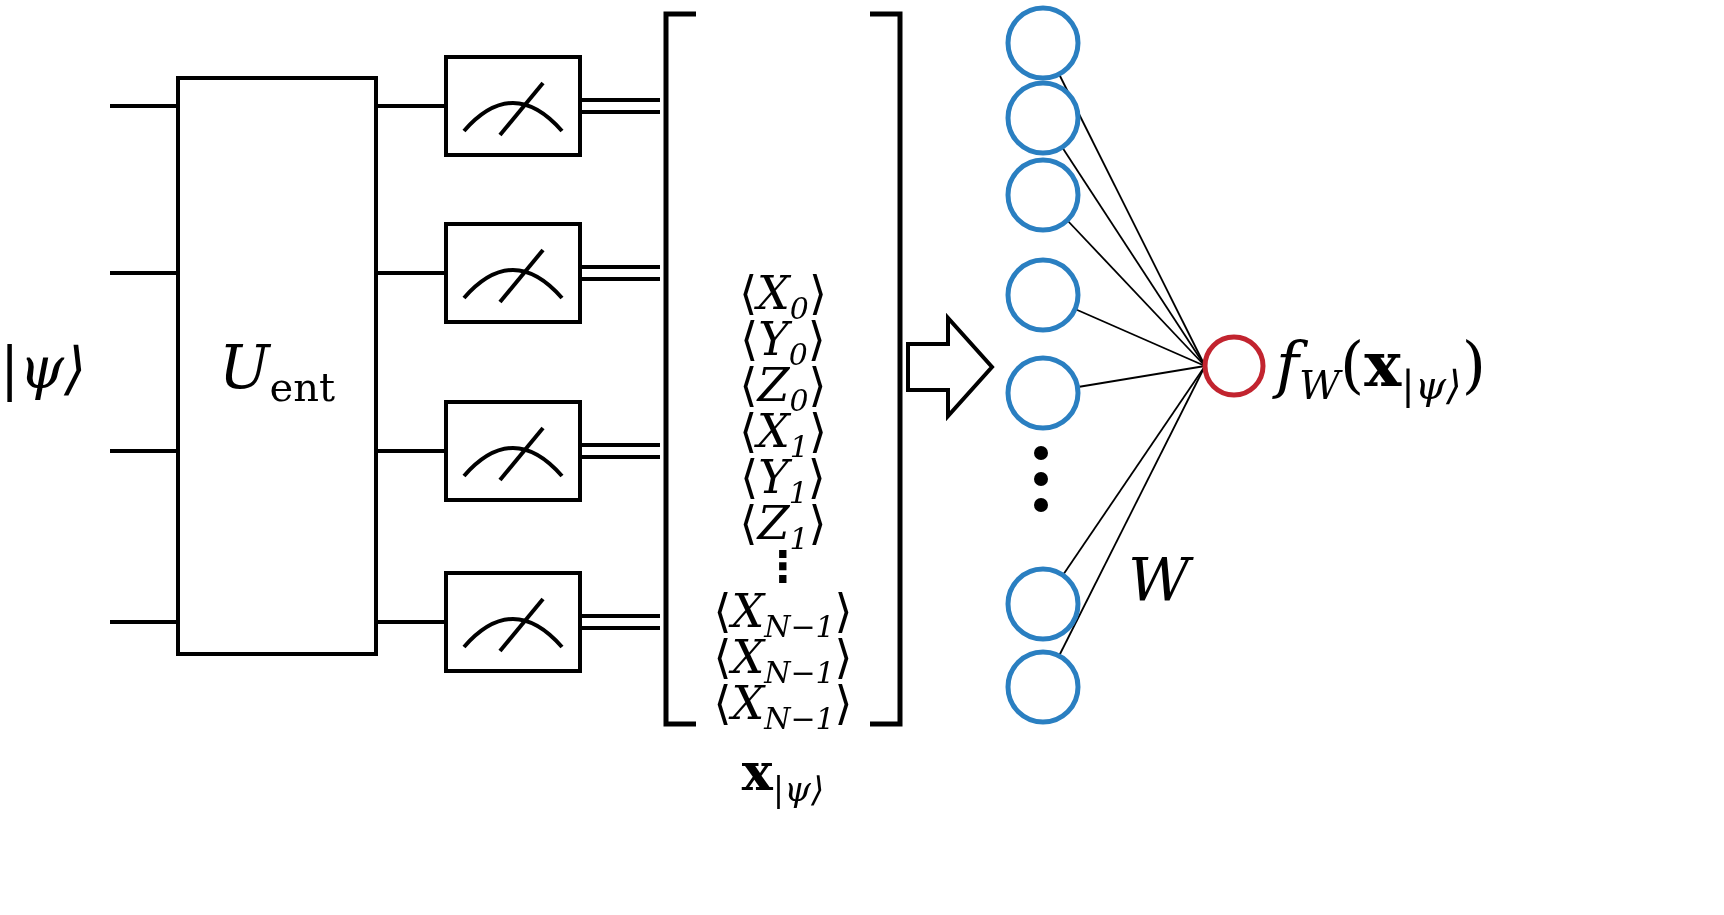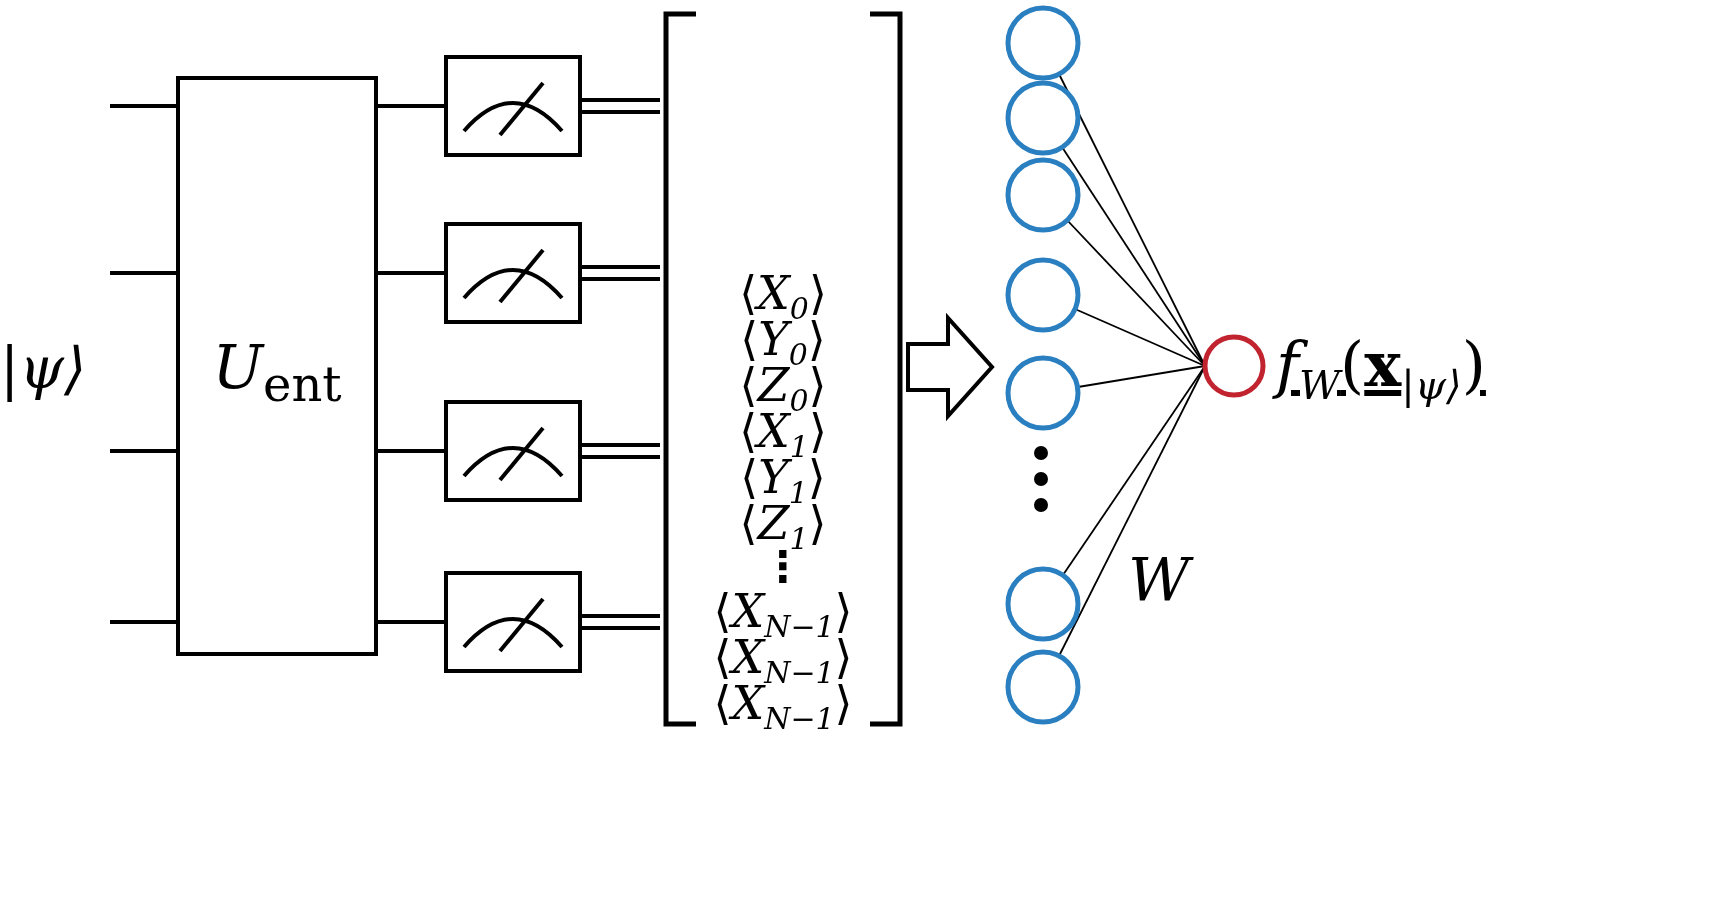--- a/index.html
+++ b/index.html
@@ -6,30 +6,30 @@
   #stage{position:relative;width:1724px;height:915px;background:#ffffff;overflow:hidden;
          font-family:"DejaVu Serif","DejaVu Sans",serif;color:#000;}
   #shapes{position:absolute;left:0;top:0;}
   .abs{position:absolute;}
   .math{font-family:"DejaVu Serif","DejaVu Sans",serif;}
   .it{font-style:italic;}
   .bold{font-weight:bold;}
   sub{font-size:60%;line-height:0;}
   #psi{left:0;top:333px;width:120px;font-size:57px;line-height:70px;}
   #uent{left:178px;top:330px;width:198px;text-align:center;font-size:60px;line-height:74px;}
-  #uent sub{font-size:48px;}
+  #uent sub{font-size:40px;}
   #vector-entries{left:666px;top:8px;width:234px;height:718px;display:flex;flex-direction:column;
                   justify-content:flex-end;align-items:center;font-size:46px;}
   .vec-row{line-height:1;white-space:nowrap;}
   .vec-row sub{font-size:30px;}
   .vec-dots{font-size:42px;font-weight:bold;}
   #xlabel{left:666px;top:742px;width:234px;text-align:center;font-size:52px;line-height:60px;}
   #xlabel sub{font-size:34px;}
   #wlabel{left:1128px;top:548px;width:100px;font-size:60px;line-height:64px;}
-  #flabel{left:1276px;top:322px;width:300px;font-size:62px;line-height:86px;white-space:nowrap;text-decoration:underline;}
+  #flabel{left:1276px;top:322px;width:300px;font-size:62px;line-height:86px;white-space:nowrap;}
   #flabel sub{font-size:40px;}
   .blue-node{fill:#ffffff;stroke:var(--node_blue,#2a7fc1);stroke-width:5;}
   .red-node{fill:#ffffff;stroke:var(--node_red,#c2242f);stroke-width:5;}
   .wire{stroke:#000;stroke-width:4;fill:none;}
   .thin{stroke:#000;stroke-width:1.8;fill:none;}
   .boxline{stroke:#000;stroke-width:4;fill:#fff;}
   .bracket{stroke:#000;stroke-width:5;fill:none;}
 </style>
 </head>
 <body>
@@ -135,20 +135,23 @@
     <div class="vec-row"><span class="math">⟨</span><span class="math it">Z</span><sub class="math it">0</sub><span class="math">⟩</span></div>
     <div class="vec-row"><span class="math">⟨</span><span class="math it">X</span><sub class="math it">1</sub><span class="math">⟩</span></div>
     <div class="vec-row"><span class="math">⟨</span><span class="math it">Y</span><sub class="math it">1</sub><span class="math">⟩</span></div>
     <div class="vec-row"><span class="math">⟨</span><span class="math it">Z</span><sub class="math it">1</sub><span class="math">⟩</span></div>
     <div class="vec-row vec-dots"><span>⋮</span></div>
     <div class="vec-row"><span class="math">⟨</span><span class="math it">X</span><sub class="math it">N−1</sub><span class="math">⟩</span></div>
     <div class="vec-row"><span class="math">⟨</span><span class="math it">X</span><sub class="math it">N−1</sub><span class="math">⟩</span></div>
     <div class="vec-row"><span class="math">⟨</span><span class="math it">X</span><sub class="math it">N−1</sub><span class="math">⟩</span></div>
   </div>
 
+  <div id="xlabel" class="abs">
+    <span class="math bold">x</span><sub class="math it">|ψ⟩</sub>
+  </div>
 
   <div id="wlabel" class="abs">
     <span class="math it">W</span>
   </div>
 
   <div id="flabel" class="abs">
     <span class="math it">f</span><sub class="math it">W</sub><span class="math">(</span><span class="math bold">x</span><sub class="math it">|ψ⟩</sub><span class="math">)</span>
   </div>
 
 </div>

